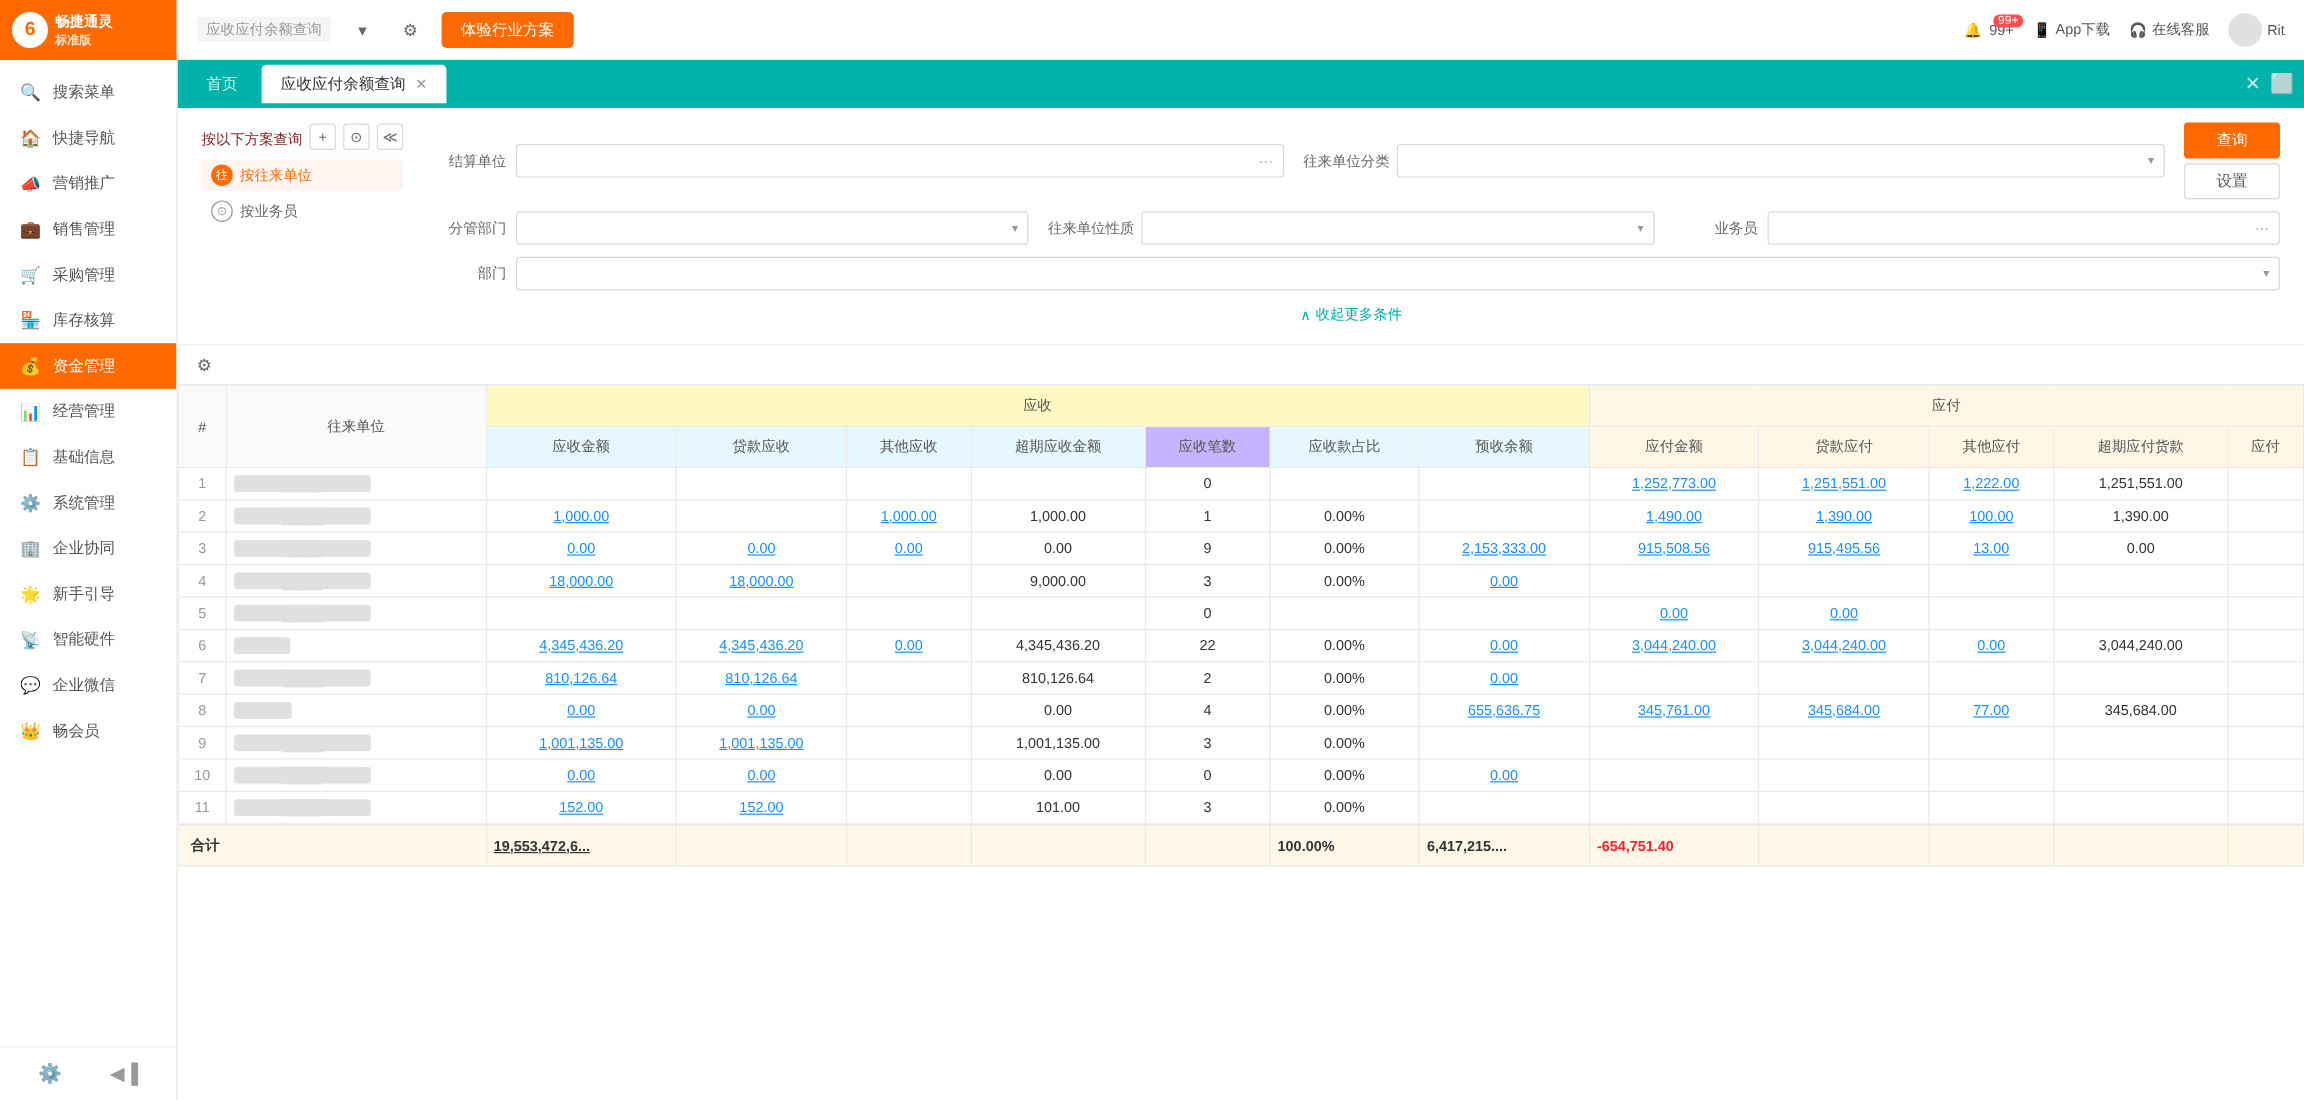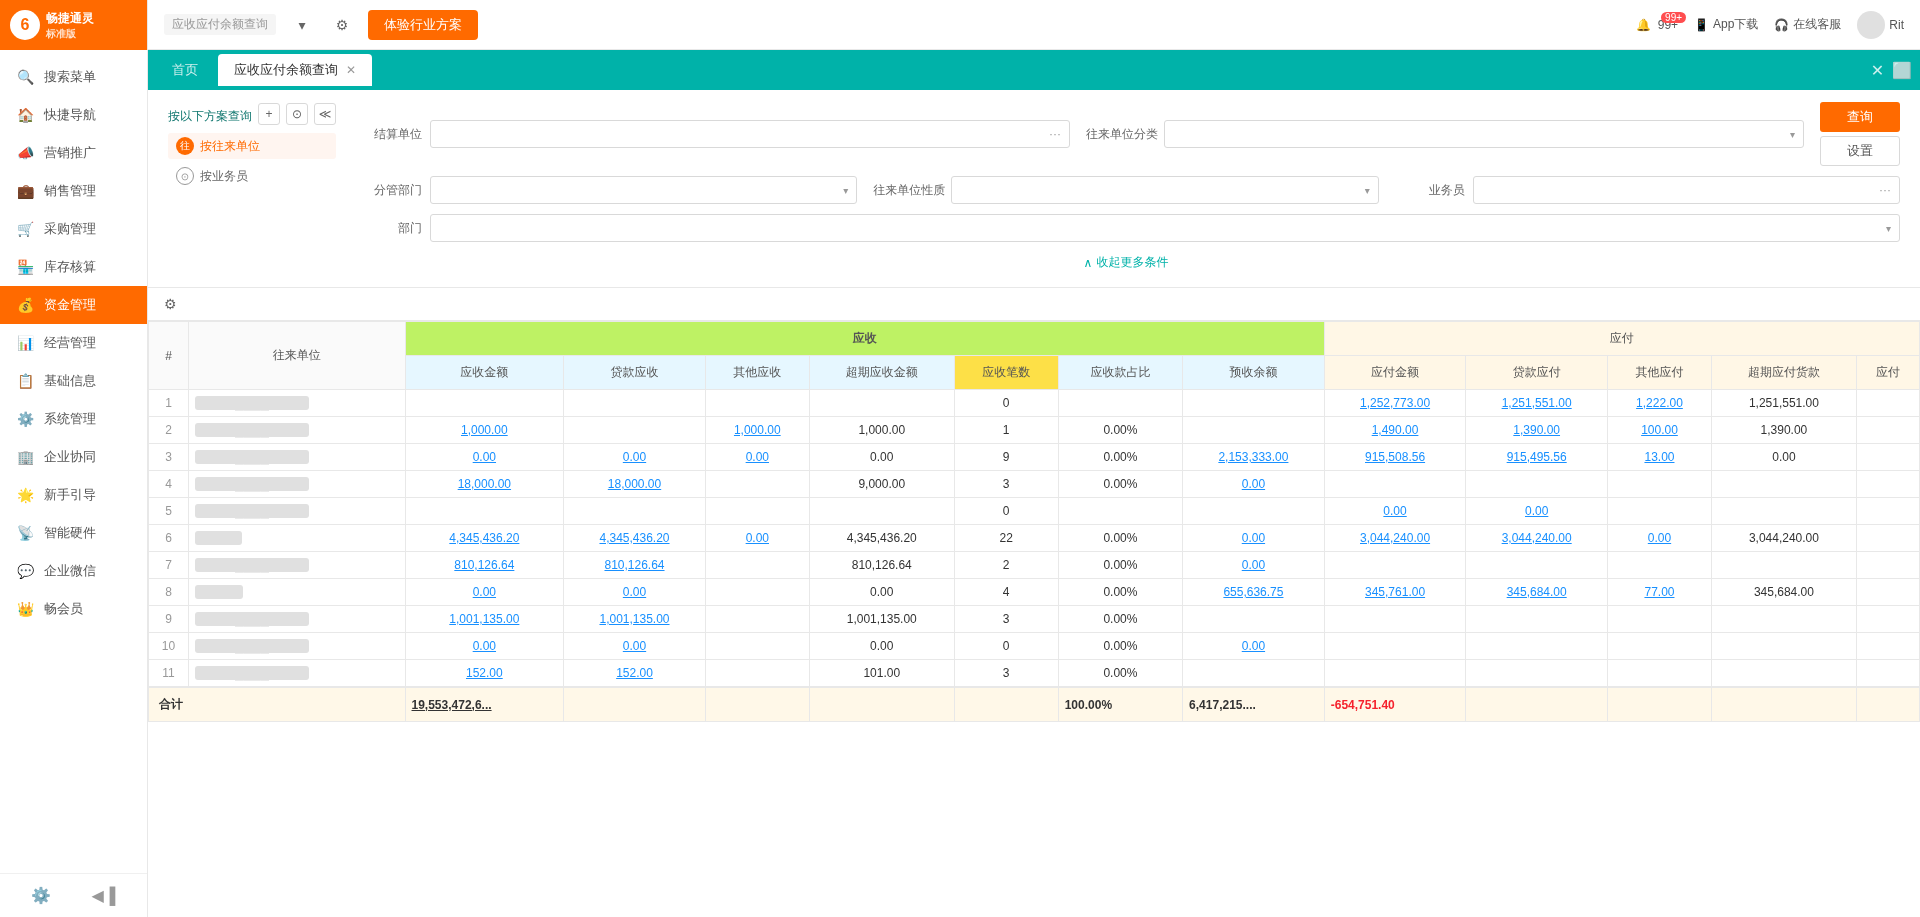--- a/index.html
+++ b/index.html
@@ -42,21 +42,21 @@
 
     
     .page-content { flex: 1; background: #f5f7fa; overflow: hidden; display: flex; flex-direction: column; }
     .page-header { background: #fff; padding: 12px 20px; display: flex; align-items: center; justify-content: space-between; border-bottom: 1px solid #e8e8e8; }
     .page-title { font-size: 16px; font-weight: bold; color: #333; }
     .page-actions { display: flex; gap: 12px; }
     .page-action-btn { display: flex; align-items: center; gap: 4px; color: #00b2a9; cursor: pointer; font-size: 13px; }
 
     
     .filter-area { background: #fff; padding: 12px 20px; border-bottom: 1px solid #e8e8e8; }
-    .filter-label { color: #0f766e; font-size: 12px; padding-top: 6px; white-space: nowrap; }
+    .filter-label { color: #7f1d1d; font-size: 12px; padding-top: 6px; white-space: nowrap; }
     .fm-btn { width: 22px; height: 22px; border: 1px solid #d9d9d9; border-radius: 3px; display: flex; align-items: center; justify-content: center; cursor: pointer; color: #666; font-size: 12px; }
     .filter-option { display: flex; align-items: center; gap: 6px; padding: 4px 8px; cursor: pointer; border-radius: 3px; }
     .filter-option.active { background: #fff5f0; }
     .filter-option .fo-icon { width: 18px; height: 18px; border-radius: 50%; background: #ff6a00; display: flex; align-items: center; justify-content: center; color: #fff; font-size: 10px; }
     .filter-option .fo-icon-clock { background: transparent; border: 1px solid #999; color: #999; }
     .filter-option .fo-label { font-size: 12px; color: #ff6a00; }
     .filter-option.secondary .fo-label { color: #666; }
 
     .filter-rows { display: flex; flex-direction: column; gap: 10px; }
     .filter-row { display: flex; align-items: center; gap: 16px; }
@@ -303,29 +303,29 @@
     <div class="table-area">
       <div class="table-toolbar">
         <span class="table-settings-icon">⚙</span>
       </div>
       <div class="data-table">
         <table>
           <thead>
             <tr>
               <th rowspan="2" style="width:40px;">#</th>
               <th rowspan="2" style="min-width:120px;">往来单位</th>
-              <th colspan="7" style="background:#bef264;font-weight:bold;">应收</th>
+              <th colspan="7" style="background:#fef9c3;">应收</th>
               <th colspan="5" style="background:#fff7e6;">应付</th>
             </tr>
             <tr>
               <th style="background:#e6f7ff;">应收金额</th>
               <th style="background:#e6f7ff;">贷款应收</th>
               <th style="background:#e6f7ff;">其他应收</th>
               <th style="background:#e6f7ff;">超期应收金额</th>
-              <th style="background:#fde047;">应收笔数</th>
+              <th style="background:#c4b5fd;">应收笔数</th>
               <th style="background:#e6f7ff;">应收款占比</th>
               <th style="background:#e6f7ff;">预收余额</th>
               <th style="background:#fff7e6;">应付金额</th>
               <th style="background:#fff7e6;">贷款应付</th>
               <th style="background:#fff7e6;">其他应付</th>
               <th style="background:#fff7e6;">超期应付货款</th>
               <th style="background:#fff7e6;">应付</th>
             </tr>
           </thead>
           <tbody id="table-body">

